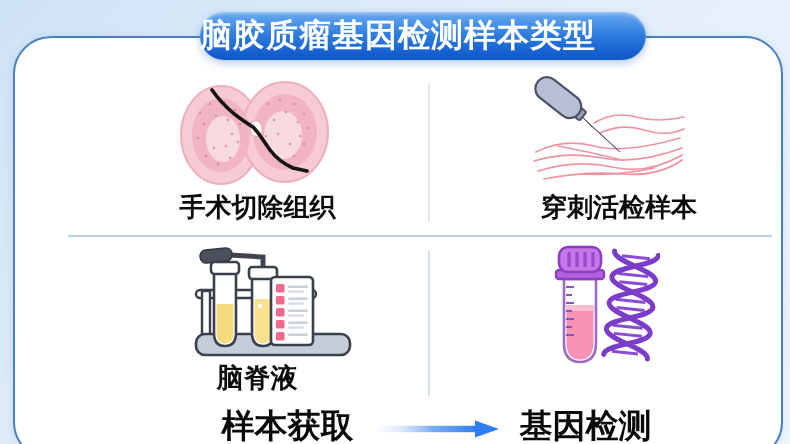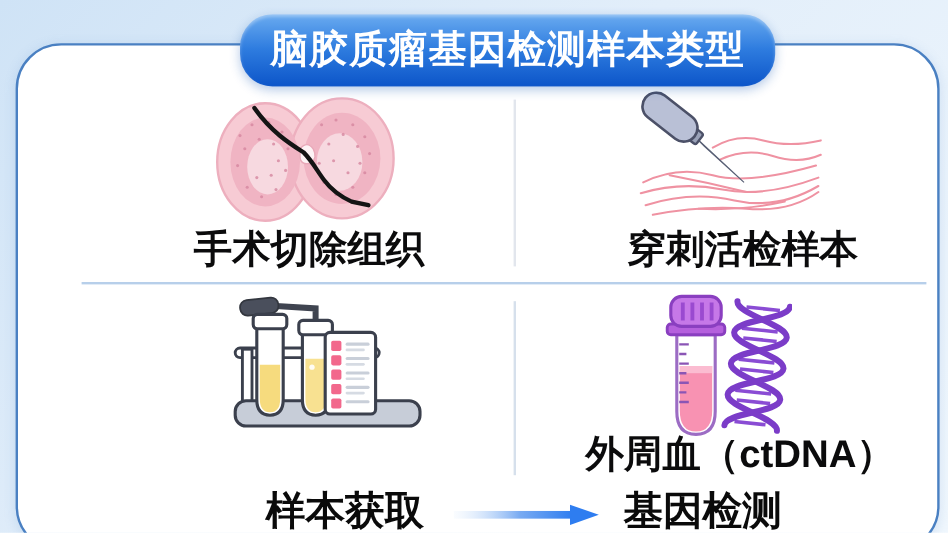--- a/index.html
+++ b/index.html
@@ -8,35 +8,35 @@
     font-family:"Liberation Sans","DejaVu Sans",sans-serif;
     background:linear-gradient(135deg,#cfe3f6 0%,#e2eefa 45%,#f0f7fd 100%);
   }
   .stage{position:absolute;inset:0;}
   .card{
     position:absolute;left:13px;top:36px;width:766px;height:420px;
     background:#ffffff;border:2px solid #4a80c2;border-radius:38px;
     box-shadow:0 2px 10px rgba(90,140,200,.18);
   }
   .banner{
-    position:absolute;left:200px;top:12px;width:446px;height:60px;
-    border-radius:27px;display:flex;align-items:center;justify-content:center;
+    position:absolute;left:200px;top:12px;width:446px;height:48px;
+    border-radius:27px;display:flex;align-items:center;
     background:linear-gradient(180deg,#6aabf0 0%,#2e7cdf 48%,#0c55c9 100%);
     box-shadow:inset 0 2px 3px rgba(255,255,255,.35),0 3px 9px rgba(21,86,180,.32);
     color:#ffffff;font-size:32px;font-weight:700;letter-spacing:1px;z-index:3;
     white-space:nowrap;
   }
   .divider{position:absolute;background:#d8e2ee;z-index:1;}
   .divider.h{left:68px;top:235px;width:704px;height:2px;background:#b7cfea;}
   .divider.v1{left:428px;top:83px;width:2px;height:139px;background:#e2e6ed;}
   .divider.v2{left:428px;top:251px;width:2px;height:145px;background:#d6e0ec;}
   .icon-box{position:absolute;z-index:2;}
   .q-label{
     position:absolute;z-index:2;text-align:center;color:#0b0b0c;
-    font-weight:700;font-size:32px;line-height:30px;white-space:nowrap;
+    font-weight:700;font-size:26px;line-height:30px;white-space:nowrap;
   }
   .flow-label{
     position:absolute;z-index:2;text-align:center;color:#0a0a0a;
     font-weight:700;font-size:33px;line-height:40px;white-space:nowrap;
   }
   svg{display:block;}
 </style>
 </head>
 <body>
 
@@ -145,20 +145,21 @@
         <rect x="96" y="65.5" width="20" height="2.6" rx="1.3" fill="#c9cfd9"></rect>
         <rect x="96" y="70.5" width="16" height="2.2" rx="1.1" fill="#d6dbe3"></rect>
         <rect x="84" y="76" width="8.5" height="8.5" rx="1.5" fill="#f2688c"></rect>
         <rect x="96" y="77.5" width="20" height="2.6" rx="1.3" fill="#c9cfd9"></rect>
         <rect x="96" y="82.5" width="16" height="2.2" rx="1.1" fill="#d6dbe3"></rect>
         <rect x="84" y="88" width="8.5" height="8.5" rx="1.5" fill="#f2688c"></rect>
         <rect x="96" y="89.5" width="20" height="2.6" rx="1.3" fill="#c9cfd9"></rect>
       </g>
     </svg>
   </div>
+  <div class="q-label" style="left:177px;top:363px;width:160px;font-size:27px;">脑脊液</div>
 
   <div class="icon-box" style="left:545px;top:243px;">
     <svg width="115" height="122" viewBox="0 0 115 122">
       <path d="M19,36 L19,100 Q19,119 35,119 Q51,119 51,100 L51,36 Z" fill="#ffffff" stroke="#9c6cc4" stroke-width="2.6"></path>
       <path d="M21.5,62 L21.5,99 Q21.5,116.5 35,116.5 Q48.5,116.5 48.5,99 L48.5,62 Z" fill="#f892b2"></path>
       <rect x="21.5" y="62" width="27" height="6" fill="#fbbcd1"></rect>
       <path d="M21,44 h8 M21,52 h6 M21,60 h8 M21,68 h6 M21,76 h8 M21,84 h6 M21,92 h8" stroke="#8a55b5" stroke-width="2"></path>
       <rect x="11" y="27" width="48" height="9" rx="3" fill="#b560dd" stroke="#8a3fc0" stroke-width="2.4"></rect>
       <rect x="14" y="4" width="42" height="25" rx="9" fill="#c678e8" stroke="#8a3fc0" stroke-width="2.6"></rect>
       <path d="M24,9 V24 M32,9 V24 M40,9 V24 M48,9 V24" stroke="#9a4ad0" stroke-width="3.2"></path>
@@ -173,21 +174,20 @@
           <path d="M72,92 h28"></path>
             <path d="M72,110 h26"></path>
         </g>
         <g stroke="#7b3cc8" stroke-width="5" fill="none" stroke-linecap="round">
           <path d="M64,10 C64,21 108,25 108,36 C108,47 64,51 64,62 C64,73 108,77 108,88 C108,99 64,103 64,114"></path>
           <path d="M108,10 C108,21 64,25 64,36 C64,47 108,51 108,62 C108,73 64,77 64,88 C64,99 108,103 108,114"></path>
         </g>
       </g>
     </svg>
   </div>
-  <div class="q-label" style="left:488px;top:363px;width:220px;">外周血（ctDNA）</div>
 
   <div class="flow-label" style="left:205px;top:406px;width:165px;">样本获取</div>
   <div class="icon-box" style="left:378px;top:420px;">
     <svg width="122" height="18" viewBox="0 0 122 18">
       <defs>
         <linearGradient id="ag" x1="0" y1="0" x2="1" y2="0">
           <stop offset="0" stop-color="#dcebfc" stop-opacity="0.15"></stop>
           <stop offset="0.55" stop-color="#79abf2"></stop>
           <stop offset="1" stop-color="#2e7df0"></stop>
         </linearGradient>

